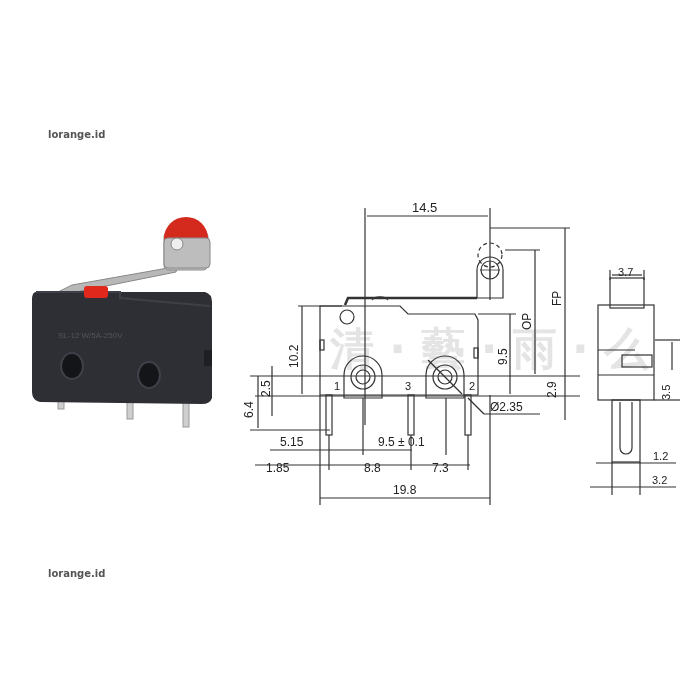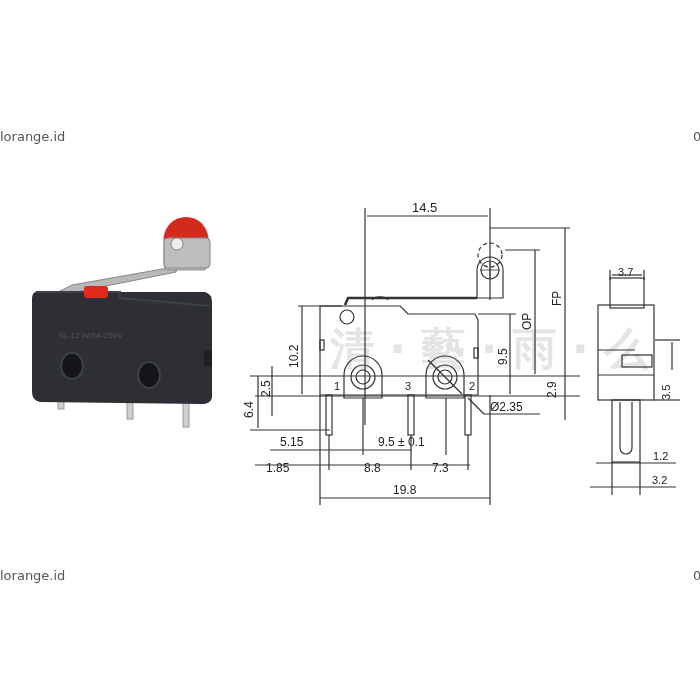--- a/index.html
+++ b/index.html
@@ -1,17 +1,17 @@
 <!DOCTYPE html>
 <html><head>
 <meta charset="utf-8">
 <style>
   html,body{margin:0;padding:0;background:#fff;}
   body{width:700px;height:700px;position:relative;overflow:hidden;font-family:"Liberation Sans",sans-serif;}
-  .wm{position:absolute;font-size:13px;font-weight:normal;color:#555;font-family:"DejaVu Sans",sans-serif;}
+  .wm{position:absolute;font-size:10px;font-weight:bold;color:#555;font-family:"DejaVu Sans",sans-serif;margin-left:48px;}
   svg text{font-family:"Liberation Sans",sans-serif;fill:#222;}
   .ghost{position:absolute;color:#e4e4e4;font-size:44px;font-weight:bold;font-family:"DejaVu Sans",sans-serif;}
 </style>
 </head>
 <body>
 
 <div class="wm" style="left:0;top:129px;">lorange.id</div>
 <div class="wm" style="left:693px;top:129px;">0</div>
 <div class="wm" style="left:0;top:568px;">lorange.id</div>
 <div class="wm" style="left:693px;top:568px;">0</div>

